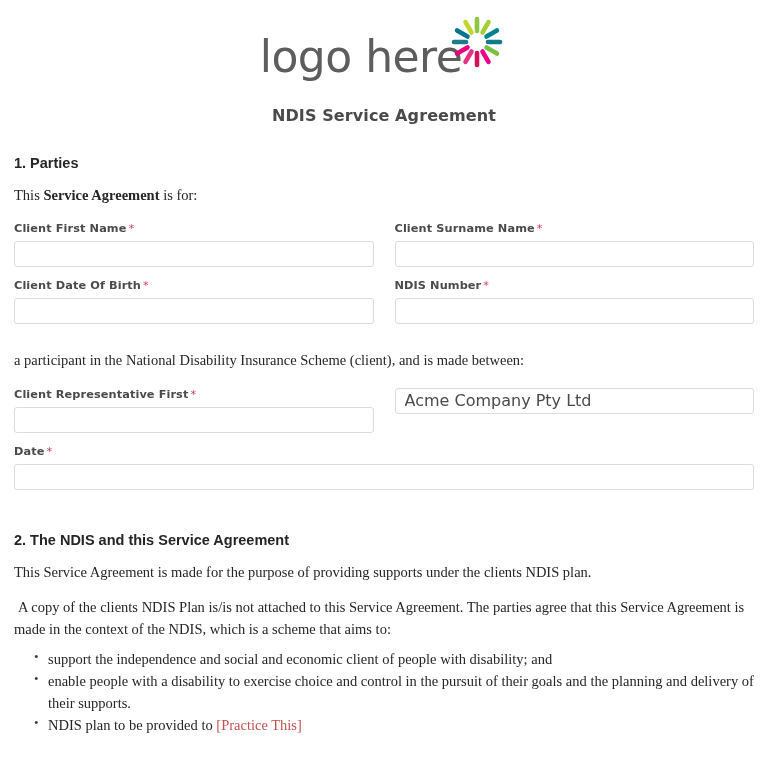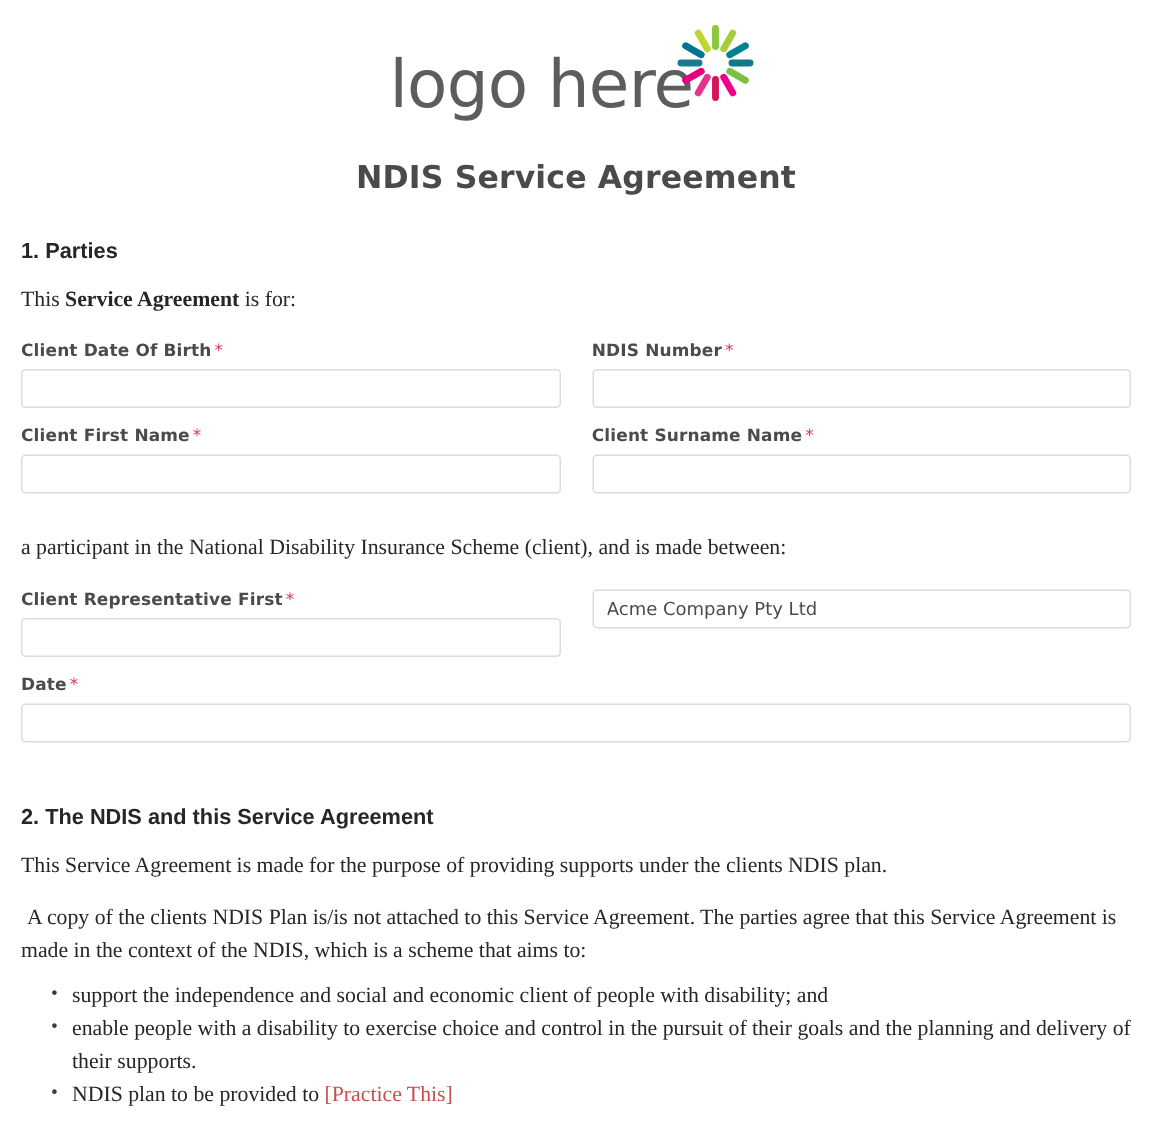--- a/index.html
+++ b/index.html
@@ -52,21 +52,21 @@
     width: 62px;
     height: 62px;
     margin-left: -16px;
     margin-bottom: 6px;
   }
   .logo-burst svg { display: block; }
 
   
   .doc-title {
     font-family: "DejaVu Sans", sans-serif;
-    font-size: 21px;
+    font-size: 16px;
     font-weight: bold;
     color: #4a4a4a;
     text-align: center;
     margin: 0;
     padding-top: 30px;
     letter-spacing: 0.1px;
   }
 
   
   .sec-head {
@@ -139,21 +139,21 @@
   .finput {
     display: block;
     width: 100%;
     box-sizing: border-box;
     height: 26px;
     border: 1px solid #dcdcdc;
     border-radius: 3px;
     background: #ffffff;
     padding: 0 9px;
     font-family: "DejaVu Sans", sans-serif;
-    font-size: 12px;
+    font-size: 16px;
     color: #4a4a4a;
     outline: none;
   }
   .finput::placeholder { color: #b5b5b5; }
 </style>
 </head>
 <body>
 
 <div class="page">
 
@@ -184,37 +184,37 @@
   <h1 class="doc-title">NDIS Service Agreement</h1>
 
   <h2 class="sec-head">1. Parties</h2>
 
   <p class="para"><span>This </span><b>Service Agreement</b><span> is for:</span></p>
 
   <div class="form-rows">
 
     <div class="frow">
       <div class="fcol">
+        <label class="flabel" for="client-first-name"><span>Client First Name</span><span class="req">*</span></label>
+        <input class="finput" id="client-first-name" type="text" value="" style="">
+      </div>
+      <div class="fcol">
+        <label class="flabel" for="client-surname-name"><span>Client Surname Name</span><span class="req">*</span></label>
+        <input class="finput" id="client-surname-name" type="text" value="" style="">
+      </div>
+    </div>
+
+    <div class="frow">
+      <div class="fcol">
         <label class="flabel" for="client-date-of-birth"><span>Client Date Of Birth</span><span class="req">*</span></label>
         <input class="finput" id="client-date-of-birth" type="text" value="" style="">
       </div>
       <div class="fcol">
         <label class="flabel" for="ndis-number"><span>NDIS Number</span><span class="req">*</span></label>
         <input class="finput" id="ndis-number" type="text" value="" style="">
-      </div>
-    </div>
-
-    <div class="frow">
-      <div class="fcol">
-        <label class="flabel" for="client-first-name"><span>Client First Name</span><span class="req">*</span></label>
-        <input class="finput" id="client-first-name" type="text" value="" style="">
-      </div>
-      <div class="fcol">
-        <label class="flabel" for="client-surname-name"><span>Client Surname Name</span><span class="req">*</span></label>
-        <input class="finput" id="client-surname-name" type="text" value="" style="">
       </div>
     </div>
 
   </div>
 
   <p class="para">a participant in the National Disability Insurance Scheme (client), and is made between:</p>
 
   <div class="form-rows">
 
     <div class="frow">

